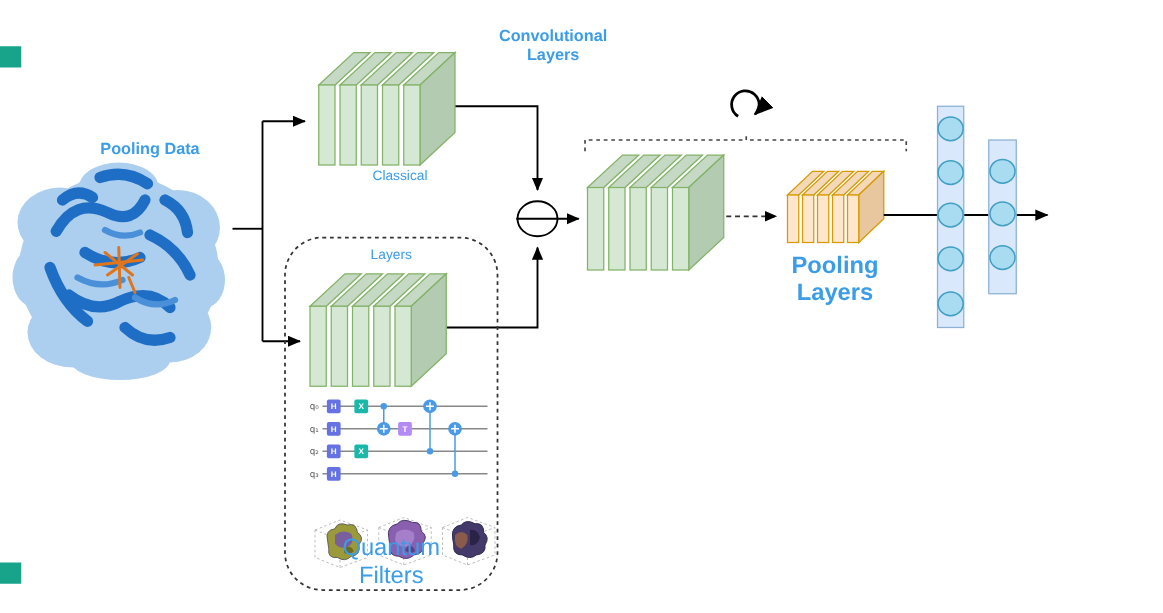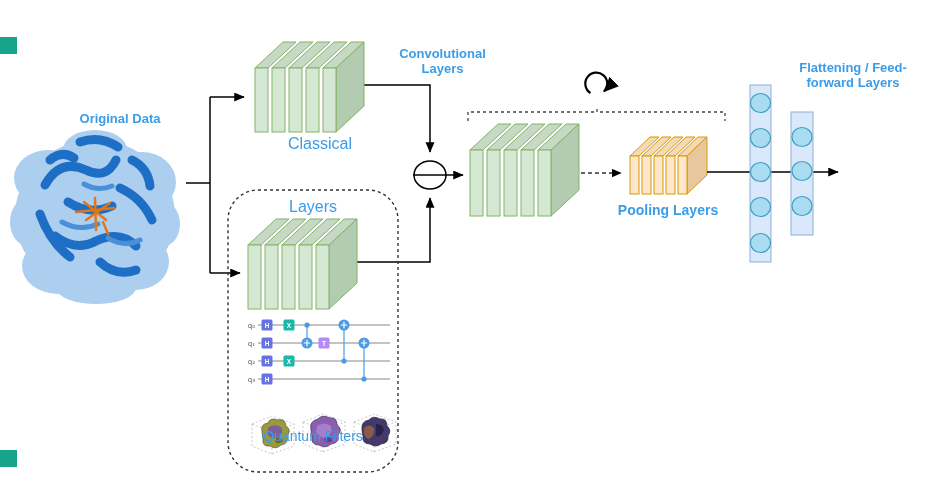--- a/index.html
+++ b/index.html
@@ -1,22 +1,22 @@
 <!DOCTYPE html>
 <html style="--label-blue: #3b9ce8; --green-front: #d5e8d4; --green-top: #c6d9c4; --green-side: #b3cbb1; --green-stroke: #82b366; --orange-front: #ffe6cc; --orange-top: #f3d9ba; --orange-side: #e8c79f; --orange-stroke: #d79b00; --flat-bar-fill: #dae8fc; --flat-bar-stroke: #8db0d3; --node-fill: #a9dcf0; --node-stroke: #3f9fc4; --gate-h: #6672e4; --gate-x: #19b8a8; --gate-t: #b48af4; --cnot: #4a9ae8; --teal-square: #18a38b; --protein-surface: #a9cdef; --protein-ribbon: #1e6ec6; --ligand: #e0761c;"><head>
 <meta charset="utf-8">
 <style>
   html,body{margin:0;padding:0;background:#fff;}
   #canvas{position:relative;width:930px;height:490px;background:#fff;overflow:hidden;
           font-family:"Liberation Sans",sans-serif;}
   svg{position:absolute;left:0;top:0;}
   .lbl{position:absolute;color:var(--label-blue);text-align:center;line-height:1.15;}
   .lbl.bold{font-weight:700;font-size:13px;}
-  .lbl.reg{font-weight:400;font-size:16px;}
-  .lbl.big{font-size:14px;}
+  .lbl.reg{font-weight:400;font-size:11px;}
+  .lbl.big{font-size:19px;}
   
   .g-front{fill:var(--green-front);stroke:var(--green-stroke);stroke-width:1;}
   .g-top{fill:var(--green-top);stroke:var(--green-stroke);stroke-width:1;}
   .g-side{fill:var(--green-side);stroke:var(--green-stroke);stroke-width:1;}
   .o-front{fill:var(--orange-front);stroke:var(--orange-stroke);stroke-width:1;}
   .o-top{fill:var(--orange-top);stroke:var(--orange-stroke);stroke-width:1;}
   .o-side{fill:var(--orange-side);stroke:var(--orange-stroke);stroke-width:1;}
   .wire{stroke:#888;stroke-width:1.2;fill:none;}
   .conn{stroke:#000;stroke-width:1.5;fill:none;}
   .dashconn{stroke:#333;stroke-width:1.4;fill:none;stroke-dasharray:4 3;}
@@ -242,20 +242,19 @@
       </g>
 
       <g>
         <path d="M362,430 Q361,421 369,420 Q373,415 380,419 Q387,418 387,426 Q392,430 388,436 Q389,443 381,444 Q376,448 370,444 Q362,444 363,436 Z" fill="#443a6a" stroke="#332a50" stroke-width="0.8"></path>
         <path d="M364,428 Q369,423 374,428 Q375,436 369,439 Q363,437 364,430 Z" fill="#8a5a4a"></path>
         <path d="M376,424 Q382,423 384,430 Q382,437 376,436 Z" fill="#2a2348"></path>
       </g>
     </g>
   </svg>
 
-  <div class="lbl bold" style="left:45px;top:112px;width:150px;">Original Data</div>
-  <div class="lbl bold" style="left:385px;top:47px;width:115px;">Convolutional Layers</div>
+  <div class="lbl bold" style="left:45px;top:112px;width:150px;">Pooling Data</div>
+  <div class="lbl bold" style="left:385px;top:22px;width:115px;">Convolutional Layers</div>
   <div class="lbl reg" style="left:270px;top:135px;width:100px;">Classical</div>
   <div class="lbl reg" style="left:263px;top:198px;width:100px;">Layers</div>
   <div class="lbl bold big" style="left:613px;top:202px;width:110px;">Pooling Layers</div>
-  <div class="lbl bold" style="left:776px;top:61px;width:154px;">Flattening / Feed-forward Layers</div>
   <div class="lbl reg big" style="left:248px;top:428px;width:130px;">Quantum Filters</div>
 </div>
 
 </body></html>

